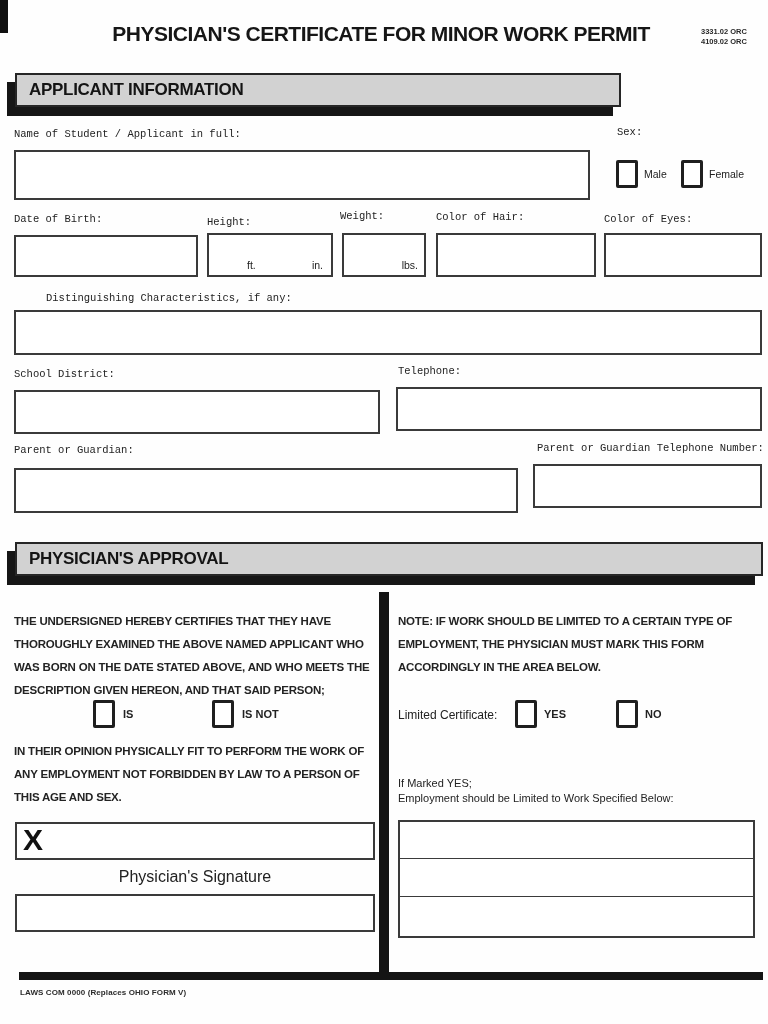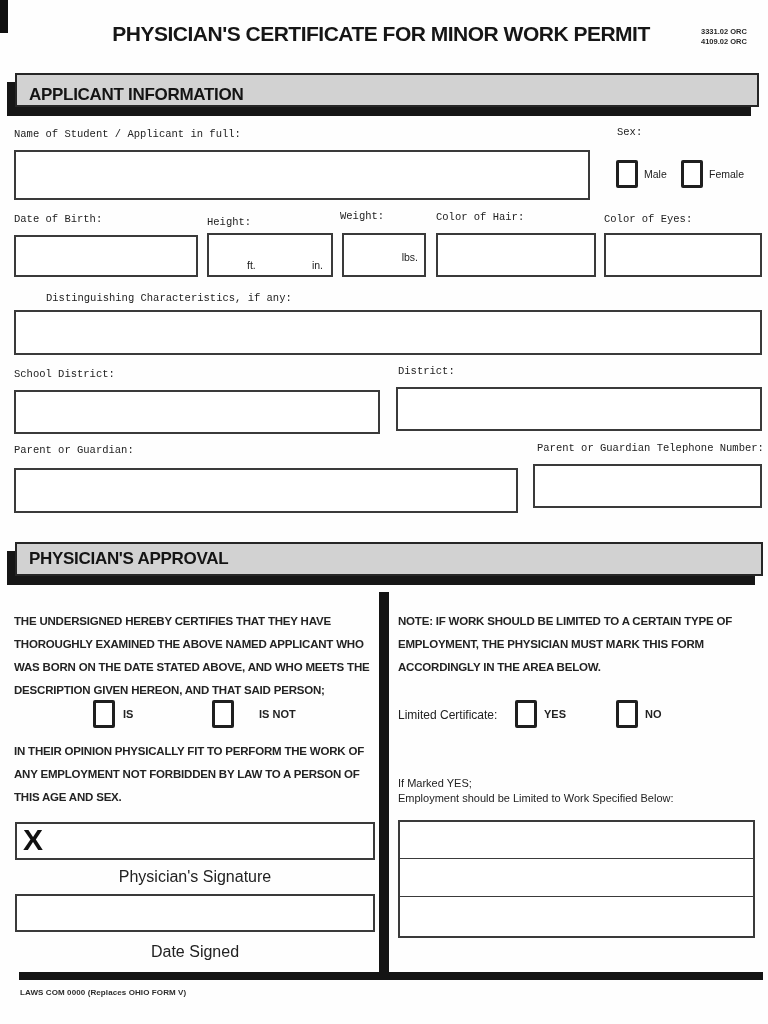--- a/index.html
+++ b/index.html
@@ -78,21 +78,21 @@
 <div id="page">
 
   <div class="abs corner-mark"></div>
 
   <div class="abs title">PHYSICIAN'S CERTIFICATE FOR MINOR WORK PERMIT</div>
   <div class="abs orc-refs">
     <div>3331.02 ORC</div>
     <div>4109.02 ORC</div>
   </div>
 
-  <div class="abs section-bar" style="left:15px; top:73px; width:744px;align-items:flex-end;">
+  <div class="abs section-bar" style="left:15px; top:73px; width:606px;">
     <span>APPLICANT INFORMATION</span>
   </div>
 
   <div class="abs lbl" style="left:14px; top:128px;">Name of Student / Applicant in full:</div>
   <div class="abs lbl" style="left:617px; top:126px;">Sex:</div>
   <div class="abs box" style="left:14px; top:150px; width:576px; height:50px;"></div>
 
   <span class="abs cb" style="left:616px; top:160px;"></span>
   <span class="abs cb-lbl-reg" style="left:644px; top:168px;">Male</span>
   <span class="abs cb" style="left:681px; top:160px;"></span>
@@ -103,60 +103,59 @@
   <div class="abs lbl" style="left:340px; top:210px;">Weight:</div>
   <div class="abs lbl" style="left:436px; top:211px;">Color of Hair:</div>
   <div class="abs lbl" style="left:604px; top:213px;">Color of Eyes:</div>
 
   <div class="abs box" style="left:14px; top:235px; width:184px; height:42px;"></div>
   <div class="abs box" style="left:207px; top:233px; width:126px; height:44px;">
     <span class="abs unit" style="left:38px; bottom:4px;">ft.</span>
     <span class="abs unit" style="right:8px; bottom:4px;">in.</span>
   </div>
   <div class="abs box" style="left:342px; top:233px; width:84px; height:44px;">
-    <span class="abs unit" style="right:6px; bottom:12px;">lbs.</span>
+    <span class="abs unit" style="right:6px; bottom:4px;">lbs.</span>
   </div>
   <div class="abs box" style="left:436px; top:233px; width:160px; height:44px;"></div>
   <div class="abs box" style="left:604px; top:233px; width:158px; height:44px;"></div>
 
   <div class="abs lbl" style="left:14px; top:292px;padding-left:32px;">Distinguishing Characteristics, if any:</div>
   <div class="abs box" style="left:14px; top:310px; width:748px; height:45px;"></div>
 
   <div class="abs lbl" style="left:14px; top:368px;">School District:</div>
-  <div class="abs lbl" style="left:398px; top:365px;">District:</div>
+  <div class="abs lbl" style="left:398px; top:365px;">Telephone:</div>
   <div class="abs box" style="left:14px; top:390px; width:366px; height:44px;"></div>
   <div class="abs box" style="left:396px; top:387px; width:366px; height:44px;"></div>
 
   <div class="abs lbl" style="left:14px; top:444px;">Parent or Guardian:</div>
   <div class="abs lbl" style="left:537px; top:442px;">Parent or Guardian Telephone Number:</div>
   <div class="abs box" style="left:14px; top:468px; width:504px; height:45px;"></div>
   <div class="abs box" style="left:533px; top:464px; width:229px; height:44px;"></div>
 
   <div class="abs section-bar" style="left:15px; top:542px; width:748px;">
     <span>PHYSICIAN'S APPROVAL</span>
   </div>
 
   <div class="abs v-divider"></div>
 
   <div class="abs para" style="left:14px; top:610px; width:362px;">THE UNDERSIGNED HEREBY CERTIFIES THAT THEY HAVE THOROUGHLY EXAMINED THE ABOVE NAMED APPLICANT WHO WAS BORN ON THE DATE STATED ABOVE, AND WHO MEETS THE DESCRIPTION GIVEN HEREON, AND THAT SAID PERSON;</div>
 
   <span class="abs cb" style="left:93px; top:700px;"></span>
   <span class="abs cb-lbl" style="left:123px; top:708px;">IS</span>
   <span class="abs cb" style="left:212px; top:700px;"></span>
-  <span class="abs cb-lbl" style="left:242px; top:708px;margin-left:17px;">IS NOT</span>
+  <span class="abs cb-lbl" style="left:242px; top:708px;">IS NOT</span>
 
   <div class="abs para" style="left:14px; top:740px; width:365px;">IN THEIR OPINION PHYSICALLY FIT TO PERFORM THE WORK OF ANY EMPLOYMENT NOT FORBIDDEN BY LAW TO A PERSON OF THIS AGE AND SEX.</div>
 
   <div class="abs box" style="left:15px; top:822px; width:360px; height:38px;">
     <span class="abs sig-x" style="left:6px; top:1px;">X</span>
   </div>
   <div class="abs center-lbl" style="left:15px; top:868px; width:360px;">Physician's Signature</div>
 
   <div class="abs box" style="left:15px; top:894px; width:360px; height:38px;"></div>
-  <div class="abs center-lbl" style="left:15px; top:943px; width:360px;">Date Signed</div>
 
   <div class="abs para" style="left:398px; top:610px; width:348px;">NOTE: IF WORK SHOULD BE LIMITED TO A CERTAIN TYPE OF EMPLOYMENT, THE PHYSICIAN MUST MARK THIS FORM ACCORDINGLY IN THE AREA BELOW.</div>
 
   <div class="abs cb-lbl-reg" style="left:398px; top:708px; font-size:12px;">Limited Certificate:</div>
   <span class="abs cb" style="left:515px; top:700px;"></span>
   <span class="abs cb-lbl" style="left:544px; top:708px;">YES</span>
   <span class="abs cb" style="left:616px; top:700px;"></span>
   <span class="abs cb-lbl" style="left:645px; top:708px;">NO</span>
 
   <div class="abs para-reg" style="left:398px; top:776px;">If Marked YES;</div>

